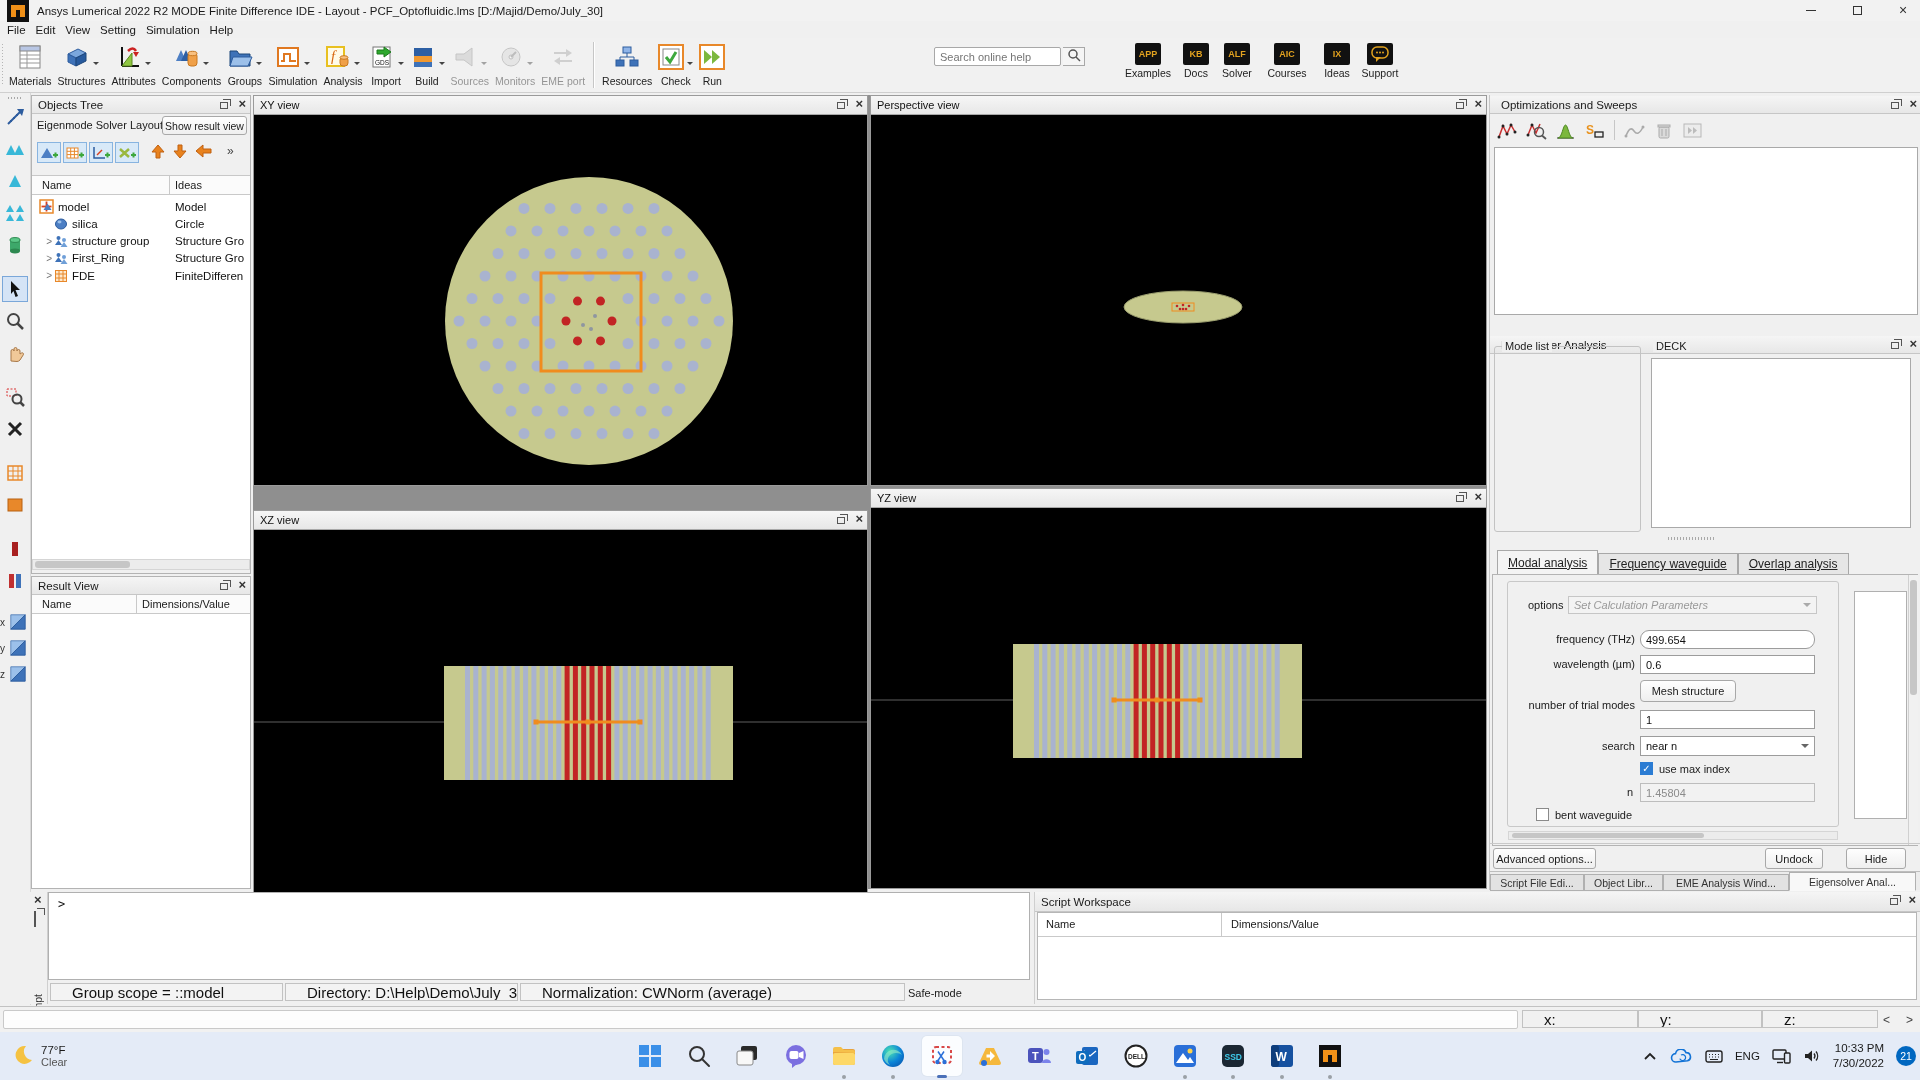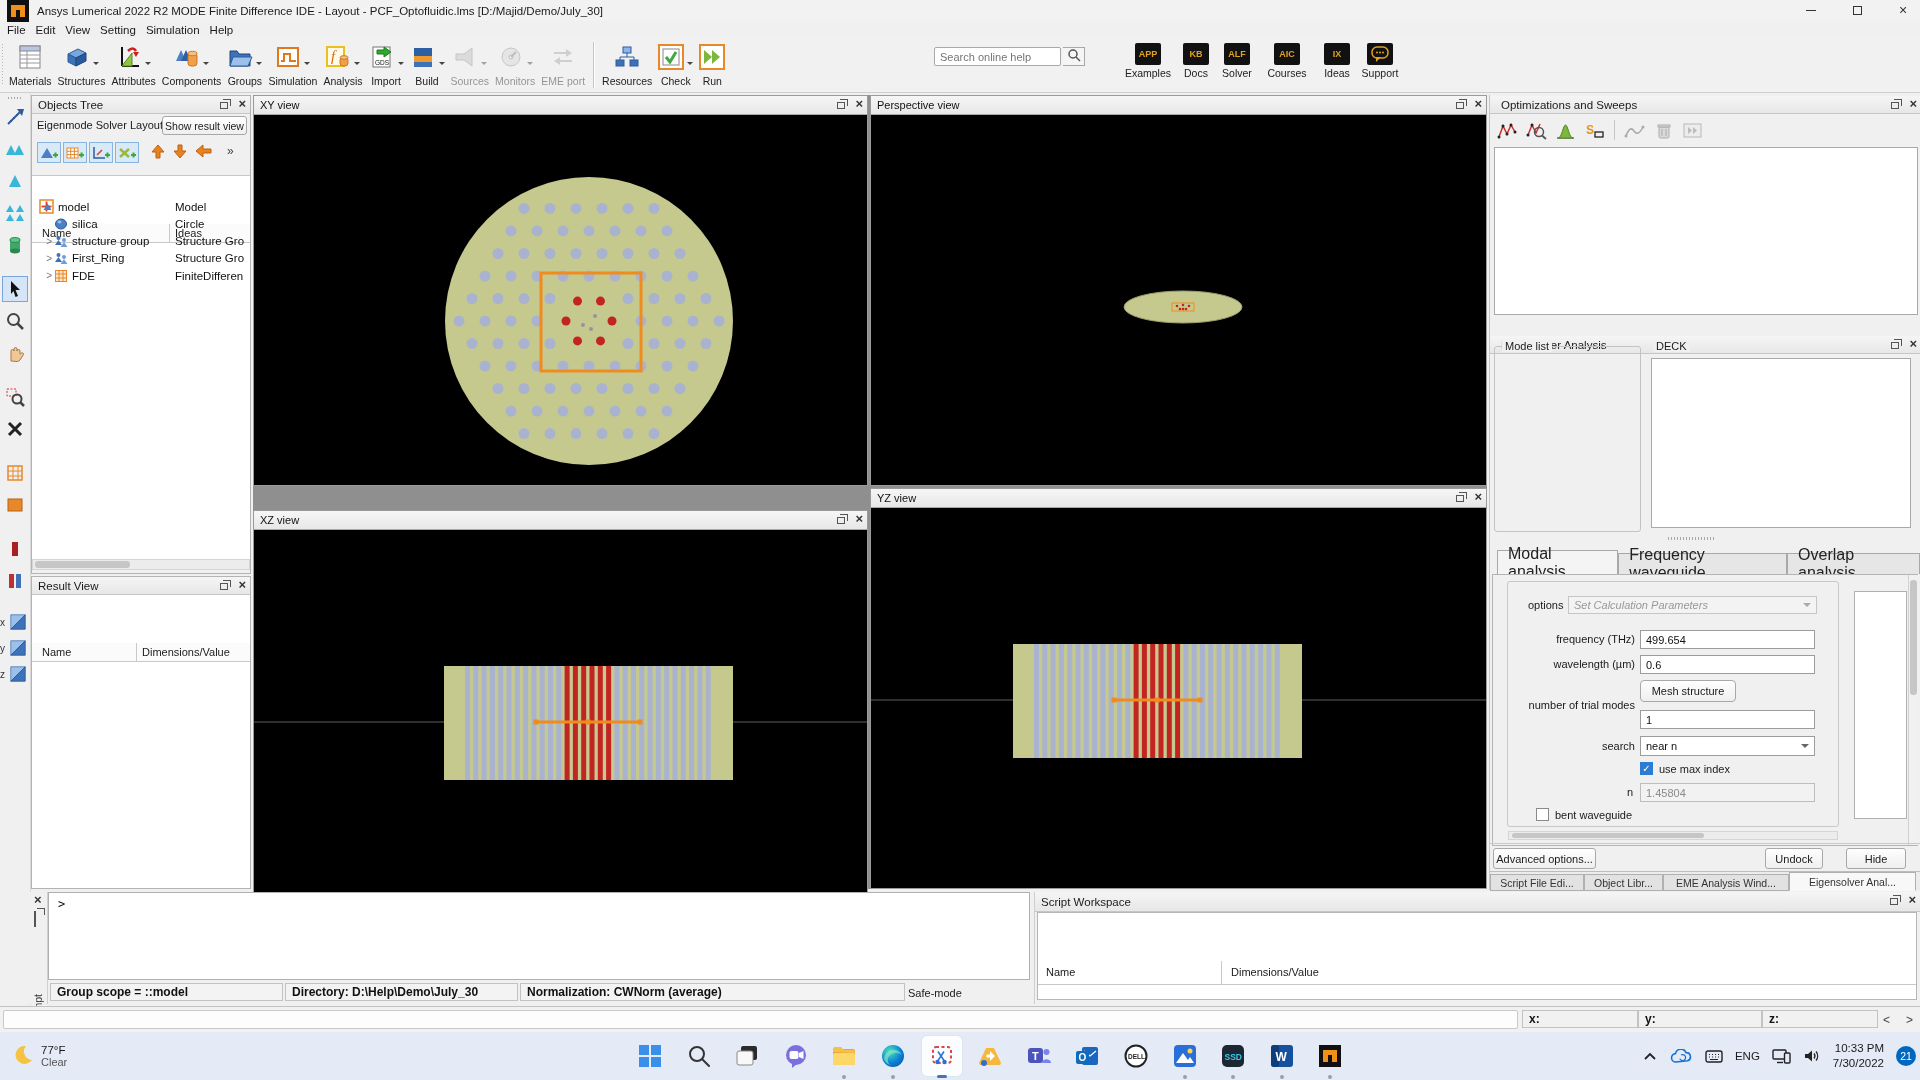--- a/index.html
+++ b/index.html
@@ -18,40 +18,40 @@
   .inp.dis { background:#f2f2f2; color:#8b8b8b; border-color:#bdbdbd; }
   .combo { position:absolute; border:1px solid #9c9c9c; background:#fff; font-size:11px; display:flex; align-items:center; padding:0 5px; color:#111; }
   .combo.dis { background:#f3f3f3; color:#999; border-color:#c6c6c6;font-style:italic; }
   .chev { position:absolute; right:5px; top:50%; margin-top:-2px; width:0; height:0; border:4px solid transparent; border-top-color:#666; }
   .combo.dis .chev { border-top-color:#aaa; }
   .lbl { position:absolute; font-size:11px; color:#1a1a1a; white-space:nowrap; }
   .lbl.r { text-align:right; }
   .vp { position:absolute; background:#000; border:1px solid #9a9a9a; }
   .vph { height:19px; background:linear-gradient(#f6f6f6,#e7e7e7); border-bottom:1px solid #a8a8a8; display:flex; align-items:center; padding:0 6px; font-size:11px; position:relative; }
   .vpc { position:absolute; left:0; right:0; top:19px; bottom:0; background:#000; overflow:hidden; }
-  .seg { position:absolute; top:3px; height:18px; border:1px solid #c2c2c2; background:#f3f3f3; display:flex; align-items:center; padding:0 6px; font-size:12px; white-space:nowrap; overflow:hidden;font-weight:bold; }
+  .seg { position:absolute; top:3px; height:18px; border:1px solid #c2c2c2; background:#f3f3f3; display:flex; align-items:center; padding:0 21px; font-size:15px; white-space:nowrap; overflow:hidden; }
   .tbbtn { display:flex; flex-direction:column; align-items:center; padding:2px 3px 0 3px; color:#222; }
   .tbbtn .icw { height:32px; display:flex; align-items:center; }
   .tbbtn .tlb { font-size:10.5px; margin-top:1px; white-space:nowrap; }
   .tbbtn.dis { opacity:.45; }
   .darr { width:0; height:0; border:3.5px solid transparent; border-top-color:#444; margin:14px 0 0 3px; }
   .tsep { width:1px; align-self:stretch; background:#c6c6c6; box-shadow:1px 0 0 #fff; margin:2px 5px; }
   .badge { width:26px; height:22px; background:#111; color:#e2a21f; font-weight:bold; font-size:9px; display:flex; align-items:center; justify-content:center; border-radius:2px; }
   .cadbtn { width:26px; height:26px; display:flex; align-items:center; justify-content:center; margin:3px auto; border:1px solid transparent; }
   .cadbtn.active { background:#d5e4f6; border:1px solid #7aa7d9; }
   .treerow { position:absolute; left:0; width:216px; height:17px; display:flex; align-items:center; font-size:11.5px; color:#111; }
-  .tab { height:21px; margin-top:3px; background:#e6e6e6; border:1px solid #a8a8a8; border-bottom:none; display:flex; align-items:center; padding:0 10px; font-size:16px; color:#222; }
+  .tab { height:21px; margin-top:3px; background:#e6e6e6; border:1px solid #a8a8a8; border-bottom:none; display:flex; align-items:center; padding:0 10px; font-size:12px; color:#222;text-decoration:underline; }
   .tab.active { height:24px; margin-top:0; background:#f4f4f4; }
   .btab { height:17px; margin-top:2px; background:#e2e2e2; border:1px solid #b0b0b0; display:flex; align-items:center; justify-content:center; font-size:10.5px; color:#333; padding:0 6px; white-space:nowrap; overflow:hidden; }
   .btab.active { height:19px; margin-top:0; background:#f8f8f8; border-bottom-color:#f8f8f8; }
   .chk { position:absolute; width:13px; height:13px; border:1px solid #8a8a8a; background:#fff; display:flex; align-items:center; justify-content:center; }
   .chk.checked { background:#2b7cd3; border-color:#2b7cd3; color:#fff; font-size:10px; line-height:10px; }
   .scroll-h { position:absolute; background:#ececec; border:1px solid #d5d5d5; }
   .thumb { position:absolute; background:#c6c6c6; border-radius:3px; }
-  .hdrow { font-size:11px; color:#1a1a1a; background:#fbfbfb; border-bottom:1px solid #c9c9c9; position:absolute;margin-top:48px; }
+  .hdrow { font-size:11px; color:#1a1a1a; background:#fbfbfb; border-bottom:1px solid #c9c9c9; position:absolute; }
   .dots-v { background-image:repeating-linear-gradient(180deg,#b5b5b5 0 1px,transparent 1px 3px); }
   .dots-h { background-image:repeating-linear-gradient(90deg,#a8a8a8 0 1px,transparent 1px 3px); }
   .winbtn { width:30px; height:20px; display:flex; align-items:center; justify-content:center; color:#333; }
   .menu-item { padding:0 5px; height:17px; display:flex; align-items:center; font-size:11.5px; color:#1a1a1a; }
   .trayicon { display:flex; align-items:center; justify-content:center; }
 </style>
 </head>
 <body>
 
 <div id="screen" class="abs" style="left:0;top:0;width:1920px;height:1080px;">
@@ -904,21 +904,21 @@
     <div class="abs" style="left:2px;top:479px;width:426px;height:272px;background:#f0f0f0;border:1px solid #b4b4b4;">
       <div class="abs" style="left:14px;top:6px;width:332px;height:246px;border:1px solid #c8c8c8;border-radius:3px;"></div>
 
       <span class="lbl" style="left:35px;top:24px;">options</span>
       <div class="combo dis" style="left:75px;top:21px;width:249px;height:18px;">
         <span>Set Calculation Parameters</span>
           <span class="chev"></span>
       </div>
 
       <span class="lbl r" style="left:28px;top:58px;width:114px;">frequency (THz)</span>
-      <div class="inp" style="left:147px;top:55px;width:175px;height:19px;">
+      <div class="inp" style="left:147px;top:55px;width:175px;height:19px;border-radius:9px;">
           <span>499.654</span>
         </div>
 
       <span class="lbl r" style="left:28px;top:83px;width:114px;">wavelength (µm)</span>
       <div class="inp" style="left:147px;top:80px;width:175px;height:19px;">
           <span>0.6</span>
         </div>
 
       <div class="btn" style="left:147px;top:105px;width:96px;height:22px;border-radius:4px;">Mesh structure</div>
 

